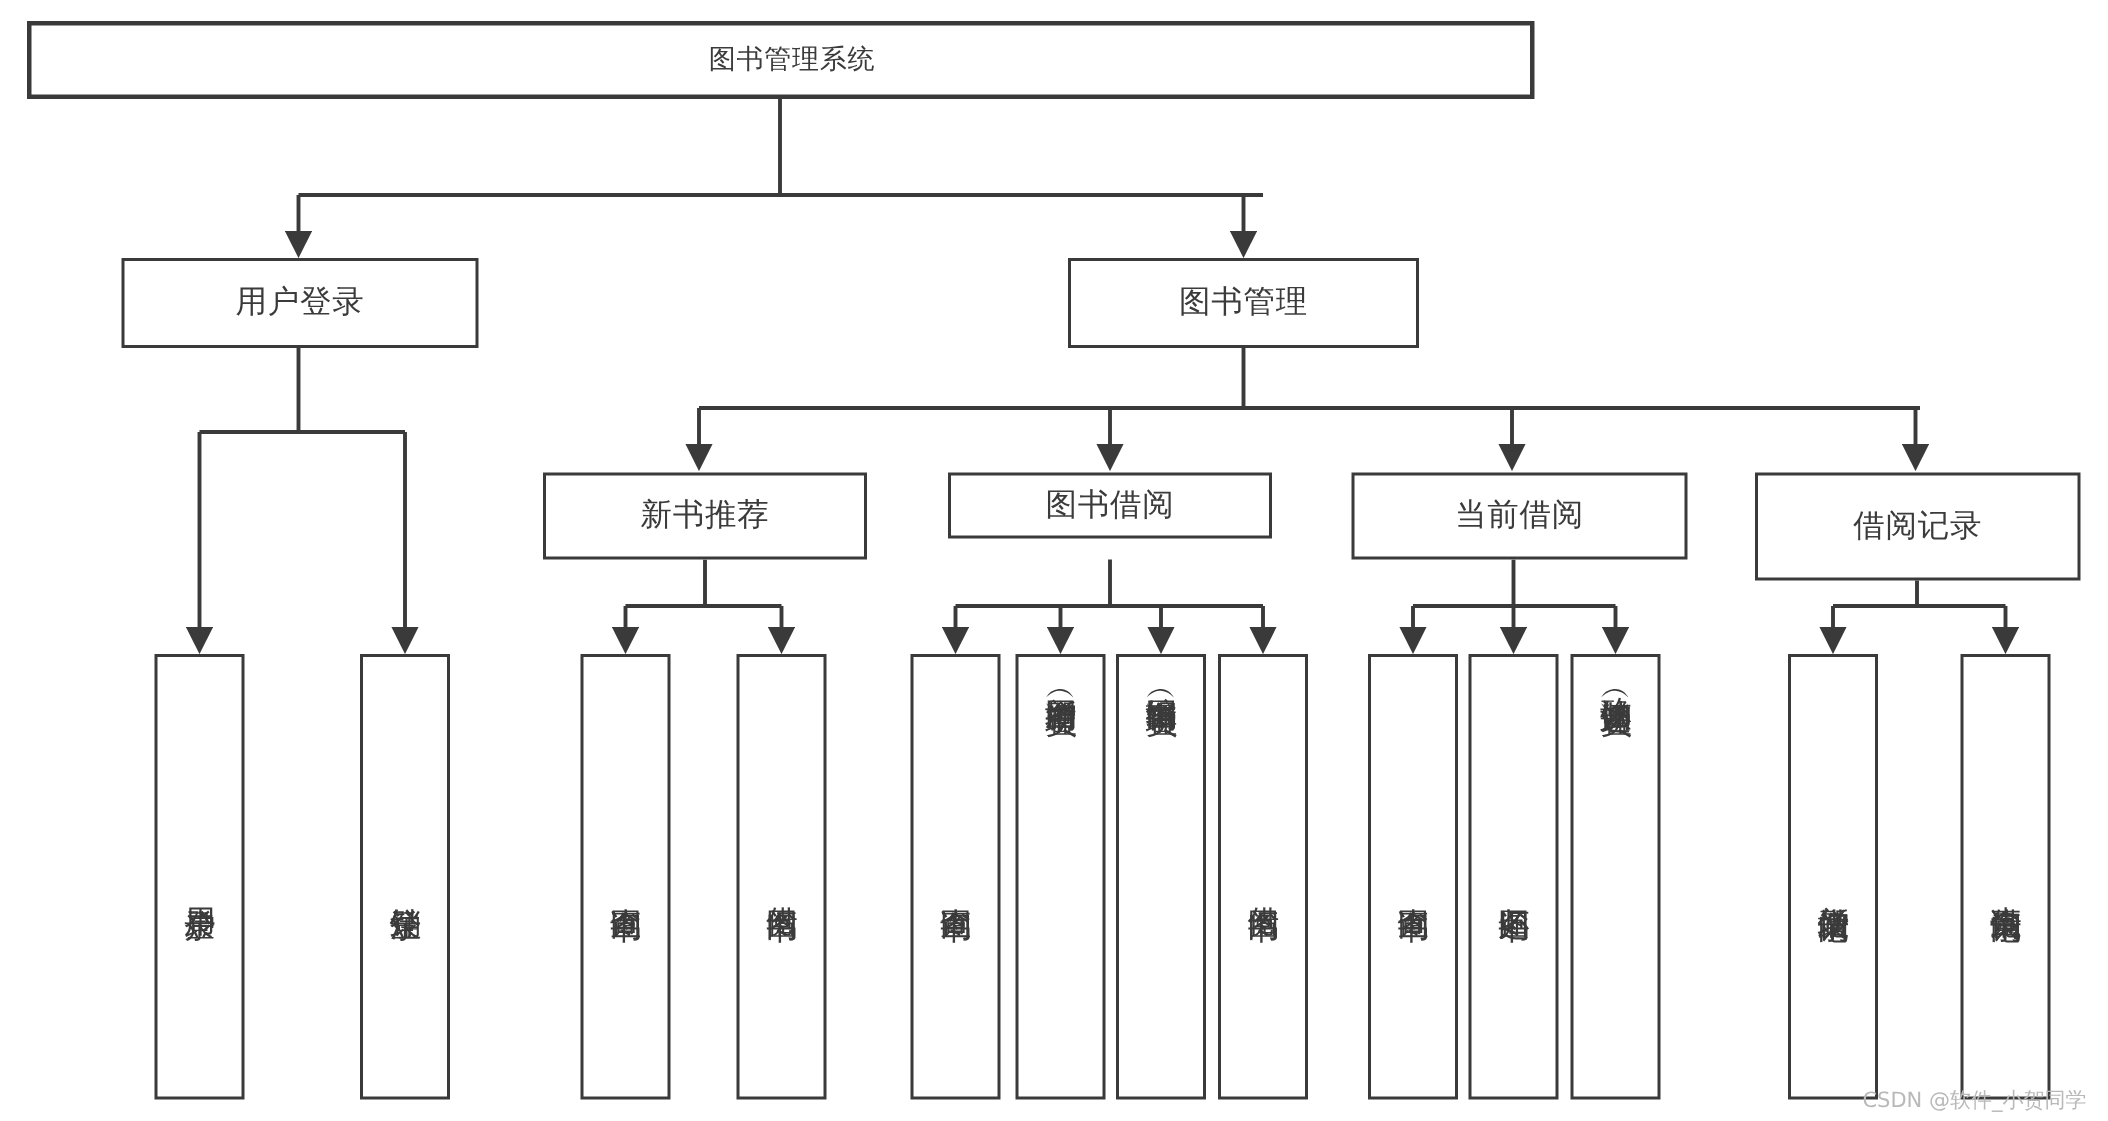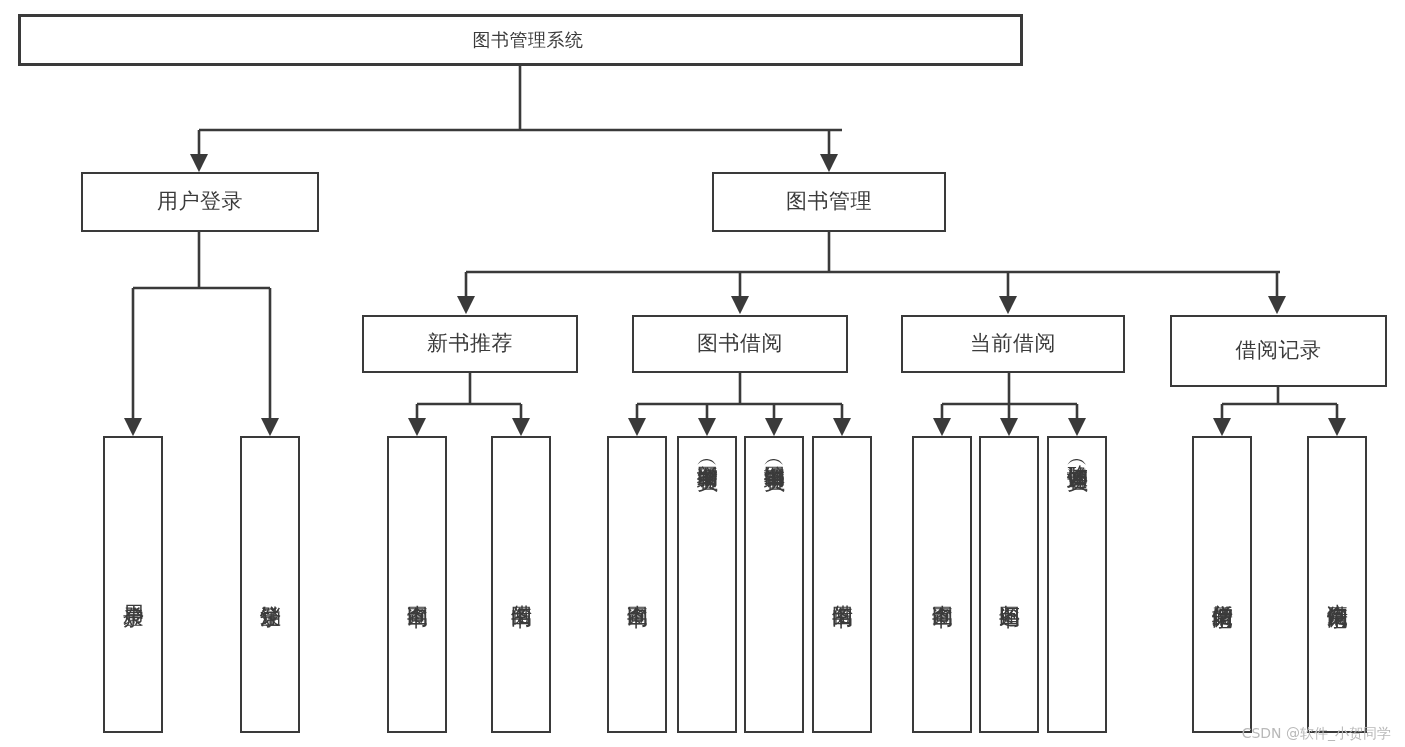--- a/index.html
+++ b/index.html
@@ -144,21 +144,21 @@
   </div>
 
   <div class="node" style="left:712px; top:172px; width:234px; height:60px;">
     <span class="label-h">图书管理</span>
   </div>
 
   <div class="node" style="left:362px; top:315px; width:216px; height:58px;">
     <span class="label-h">新书推荐</span>
   </div>
 
-  <div class="node" style="left:632px; top:315px; width:216px; height:58px;">
+  <div class="node" style="left:632px; top:315px; width:216px; height:44px;">
     <span class="label-h">图书借阅</span>
   </div>
 
   <div class="node" style="left:901px; top:315px; width:224px; height:58px;">
     <span class="label-h">当前借阅</span>
   </div>
 
   <div class="node" style="left:1170px; top:315px; width:217px; height:72px;">
     <span class="label-h">借阅记录</span>
   </div>

